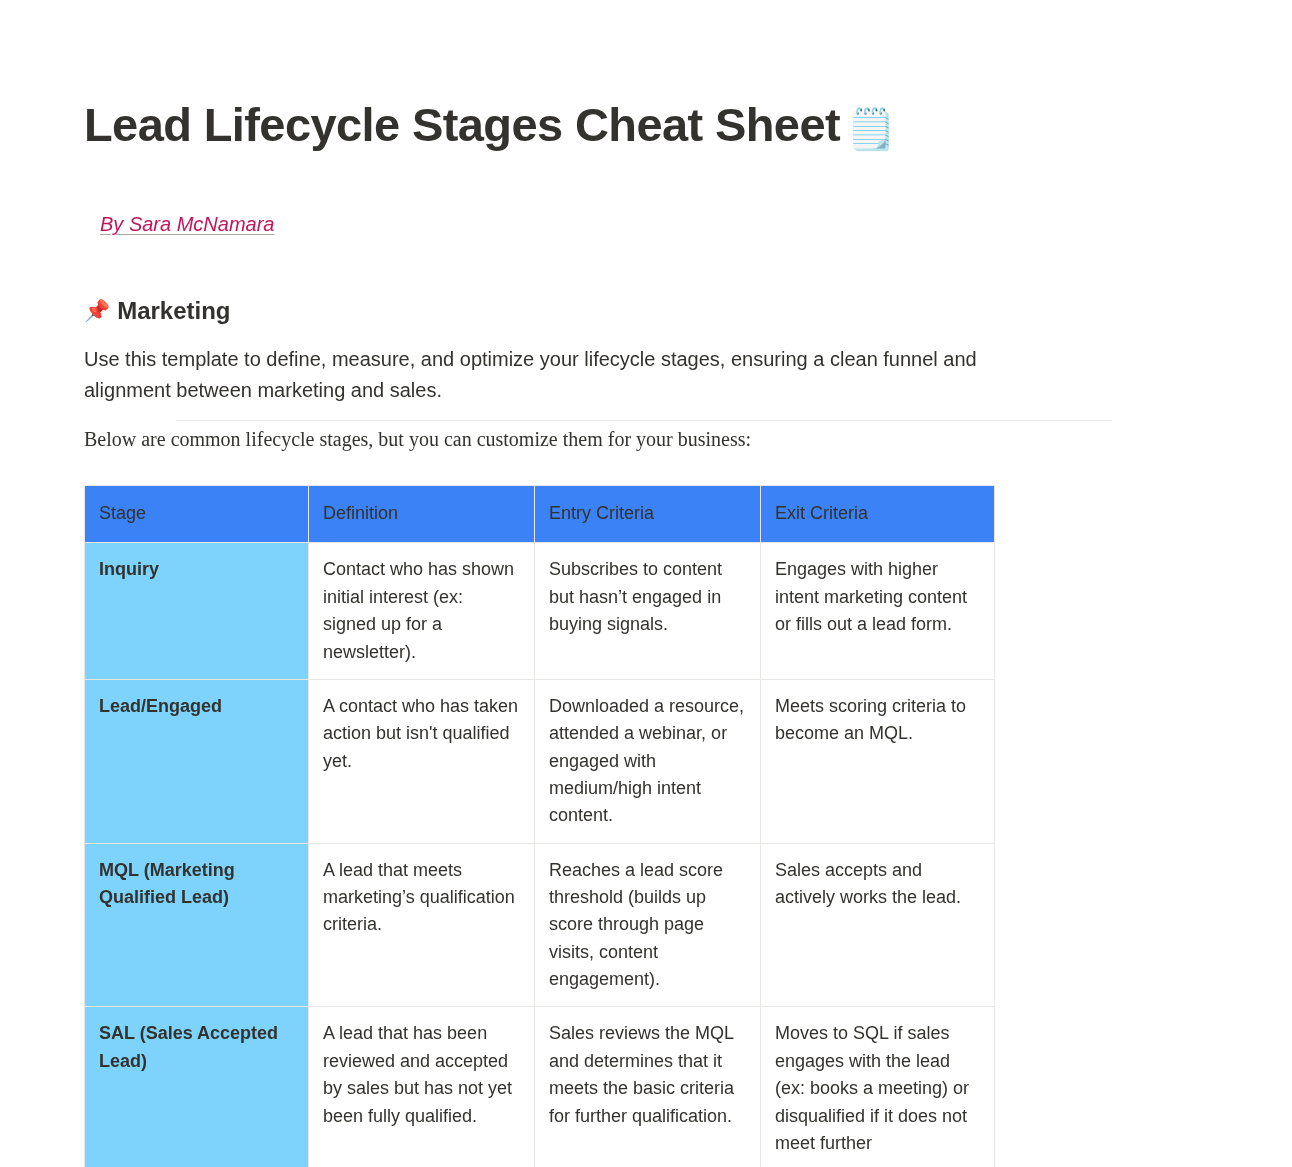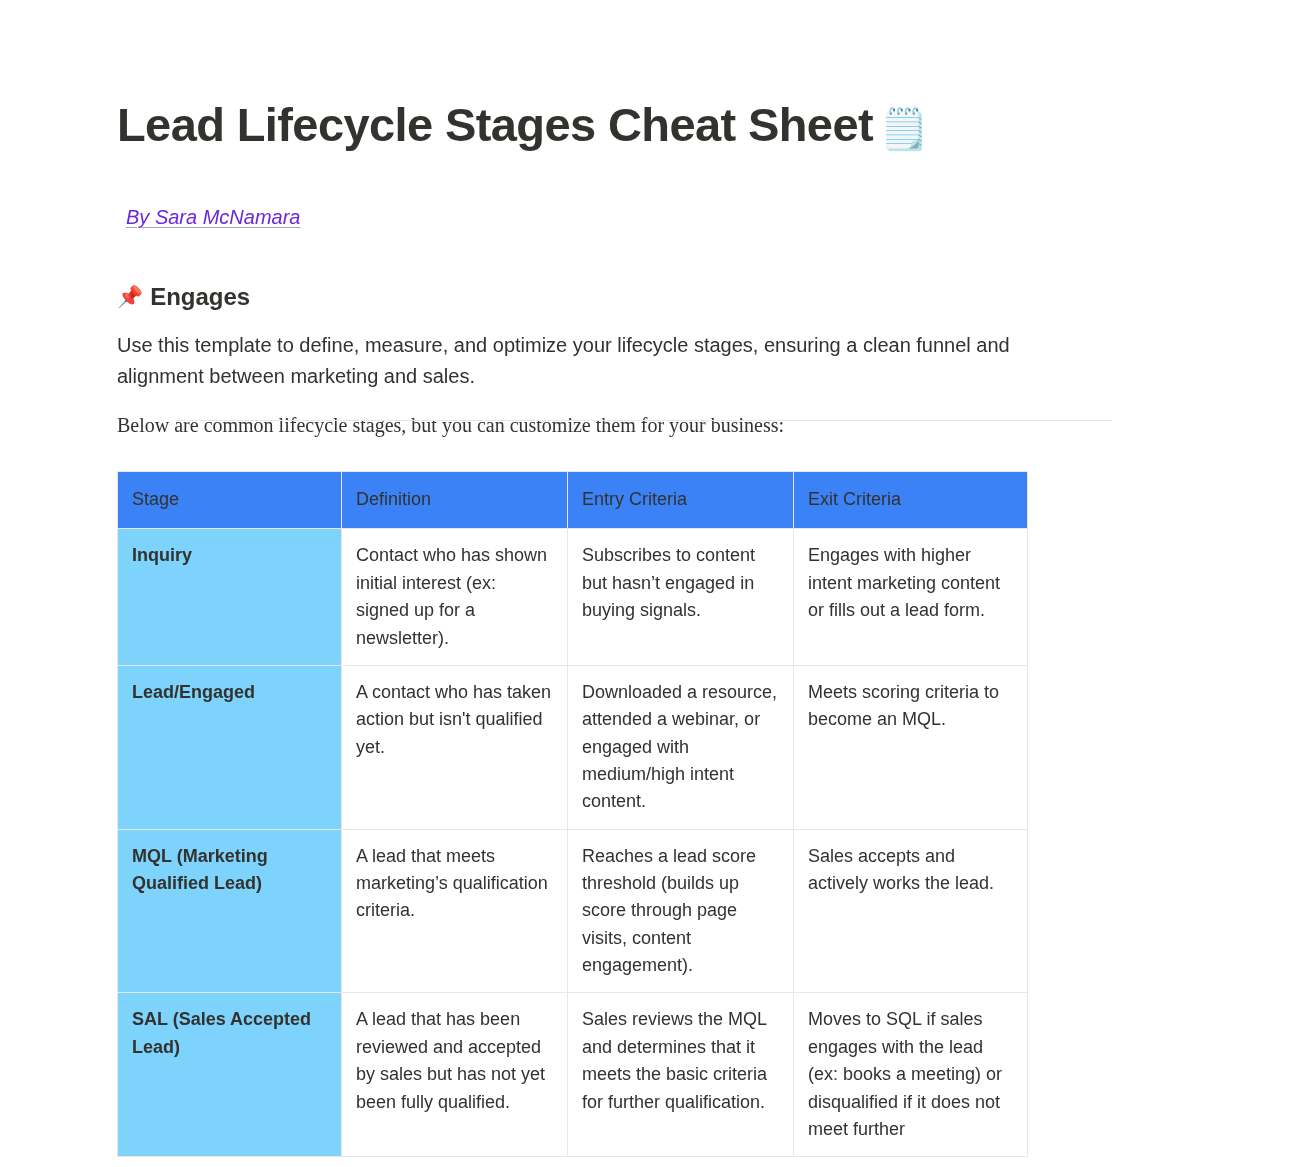--- a/index.html
+++ b/index.html
@@ -14,21 +14,21 @@
     font-family: "Liberation Sans", sans-serif;
     color: #33322e;
     -webkit-font-smoothing: antialiased;
   }
 
   .page {
     position: relative;
     width: 1292px;
     height: 1075px;
     box-sizing: border-box;
-    padding: 0 117px;
+    padding: 0 84px;
   }
 
   
   .doc-title {
     margin: 0;
     padding-top: 96px;
     font-size: 47px;
     line-height: 1.22;
     font-weight: 700;
     letter-spacing: -0.6px;
@@ -38,26 +38,26 @@
   .title-emoji {
     font-size: 40px;
     line-height: 1;
     vertical-align: -2px;
     margin-left: 6px;
     font-family: "DejaVu Sans", sans-serif;
   }
 
   
   .byline {
-    margin: 9px;
+    margin: 16px;
     padding-top: 40px;
     font-size: 20px;
     line-height: 1.5;
     font-style: italic;
-    color: #6d28d9;
+    color: #be185d;
   }
   .byline-text {
     text-decoration: underline;
     text-underline-offset: 3px;
     text-decoration-color: #aaa6a0;
     text-decoration-thickness: 1px;
   }
 
   
   .overview-heading {
@@ -156,21 +156,21 @@
 </style>
 </head>
 <body>
 
 <div class="page">
 
   <h1 class="doc-title"><span>Lead Lifecycle Stages Cheat Sheet</span><span class="title-emoji">🗒️</span></h1>
 
   <p class="byline"><span class="byline-text">By Sara McNamara</span></p>
 
-  <h2 class="overview-heading"><span class="heading-emoji">📌</span><span>Engages</span></h2>
+  <h2 class="overview-heading"><span class="heading-emoji">📌</span><span>Marketing</span></h2>
 
   <p class="body-para">Use this template to define, measure, and optimize your lifecycle stages, ensuring a clean funnel and alignment between marketing and sales.</p>
 
   <hr class="divider">
 
 
   <p class="section-para">Below are common lifecycle stages, but you can customize them for your business:</p>
 
   <div class="table-wrap">
     <table class="stages-table">

